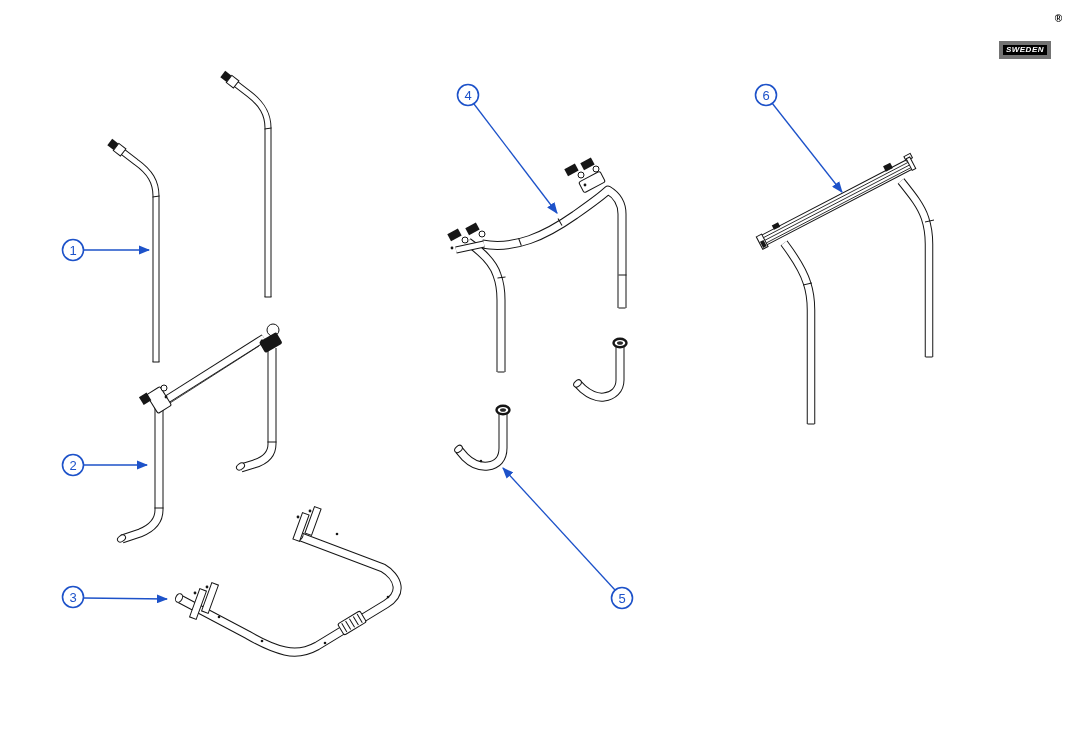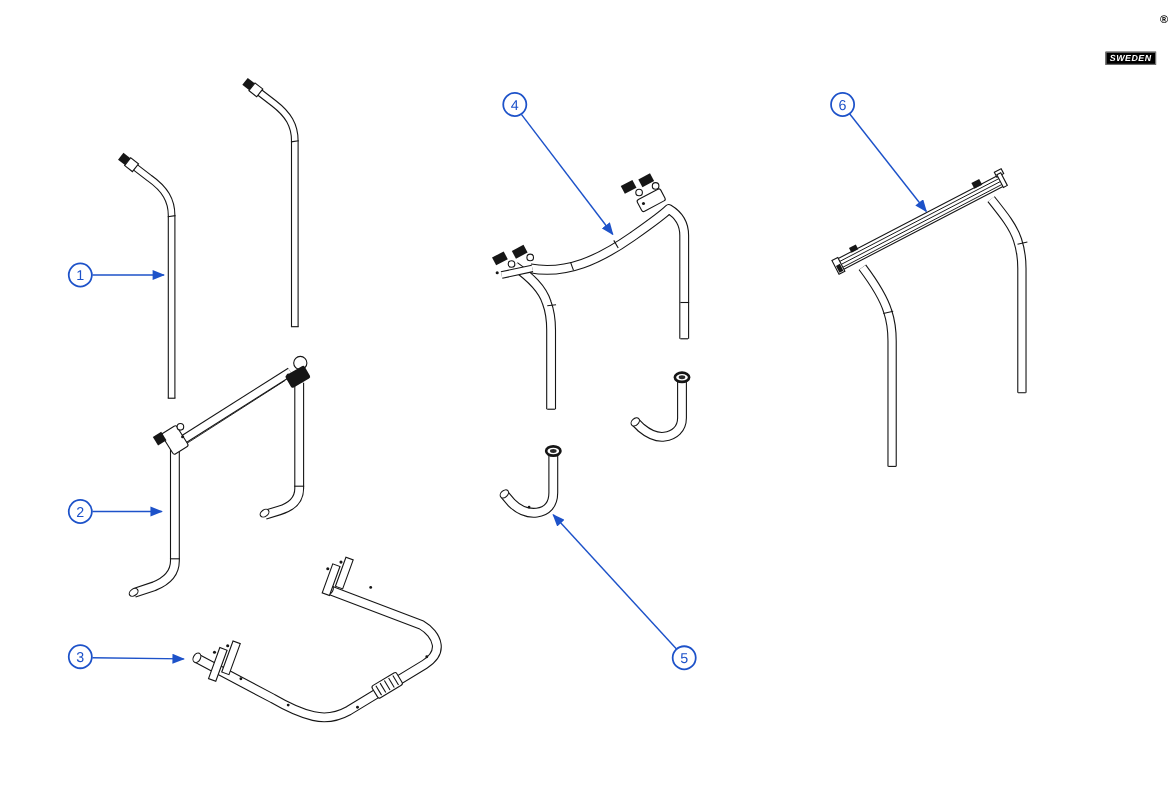--- a/index.html
+++ b/index.html
@@ -27,21 +27,21 @@
   .co-circle{fill:#fff;stroke:var(--accent,#1d52c9);stroke-width:1.6;}
   .co-num{fill:var(--accent,#1d52c9);font:13px "Liberation Sans",sans-serif;text-anchor:middle;}
   .arrfill{fill:var(--accent,#1d52c9);}
   
   .logo{position:absolute;top:14px;right:8px;height:48px;text-align:right;color:#000;}
   .wordmark{font-weight:900;font-size:38px;line-height:40px;letter-spacing:-2.5px;
             font-family:"Liberation Sans",sans-serif;}
   .reg{position:absolute;top:-1px;right:-4px;font-size:10px;font-weight:700;}
   .sweden{position:absolute;right:7px;bottom:3px;background:#000;color:#fff;
           font-size:8px;font-style:italic;font-weight:700;letter-spacing:.5px;
-          padding:0 3px 1px 3px;border:1px solid #737373;}
+          padding:0 3px 1px 3px;border:4px solid #737373;}
 </style>
 </head>
 <body>
 
 <svg id="canvas" width="1066" height="730" viewBox="0 0 1066 730">
   <defs>
     <marker id="arr" viewBox="0 0 10 8" refX="9" refY="4" markerWidth="9" markerHeight="7" orient="auto">
       <path d="M0,0 L10,4 L0,8 Z" class="arrfill"></path>
     </marker>
   </defs>

